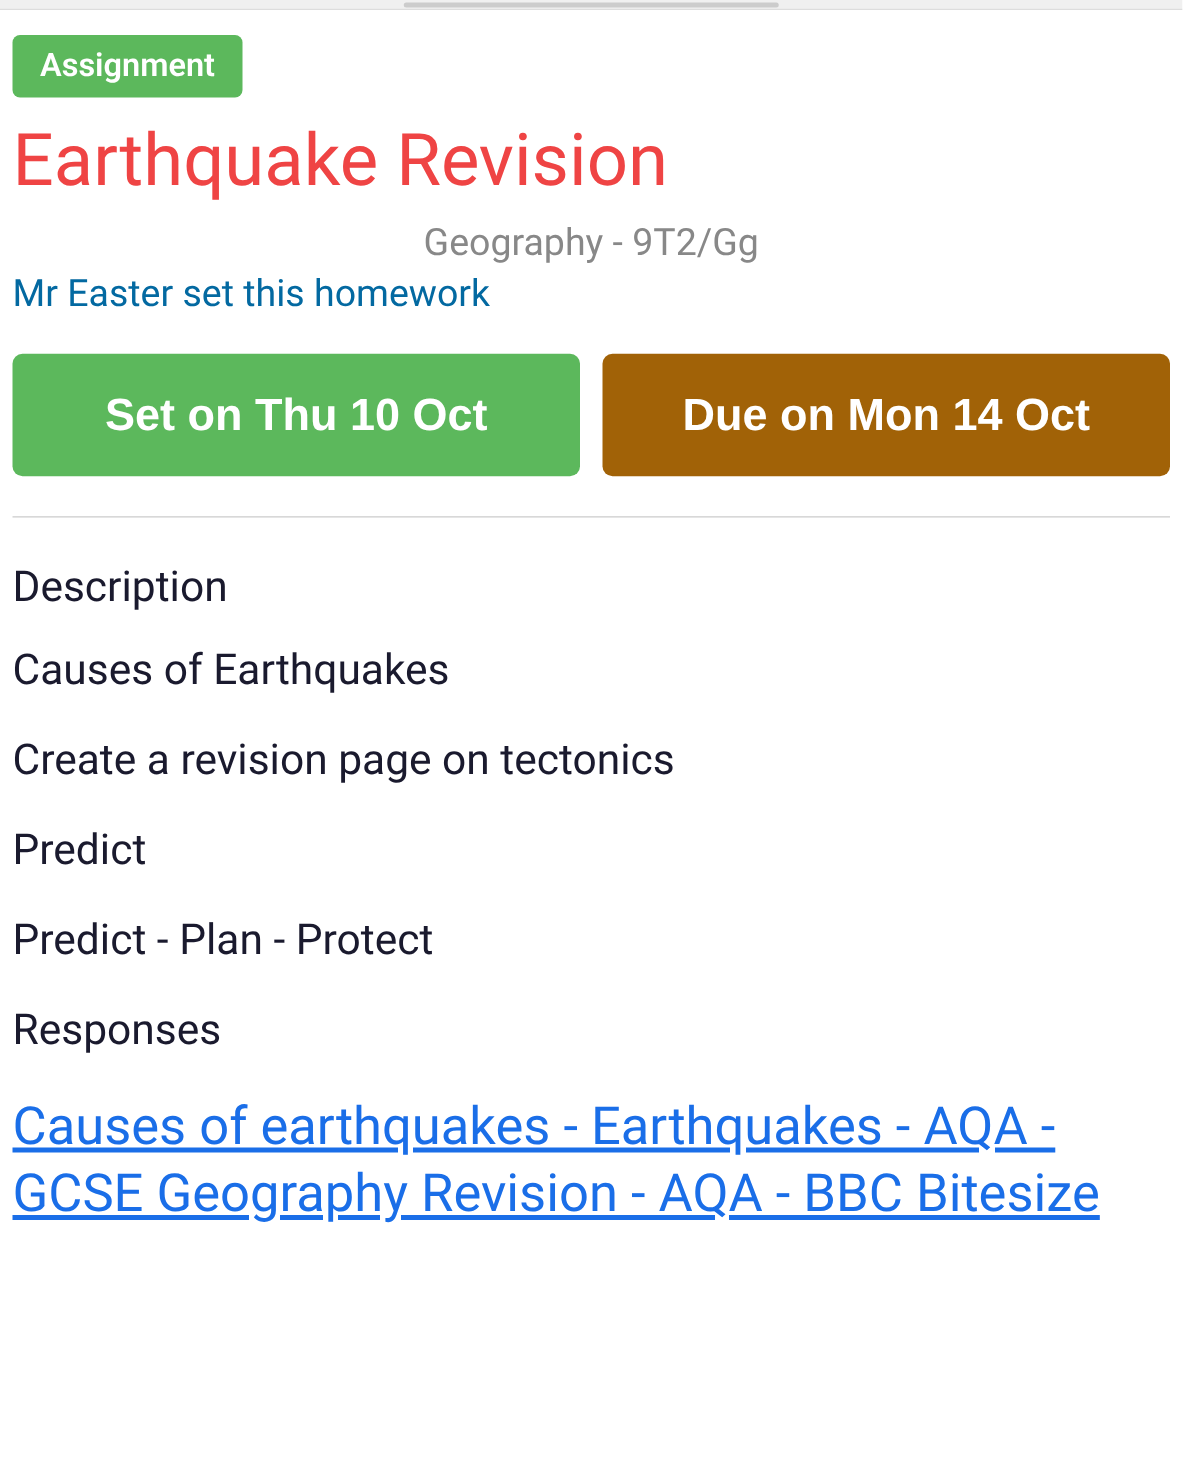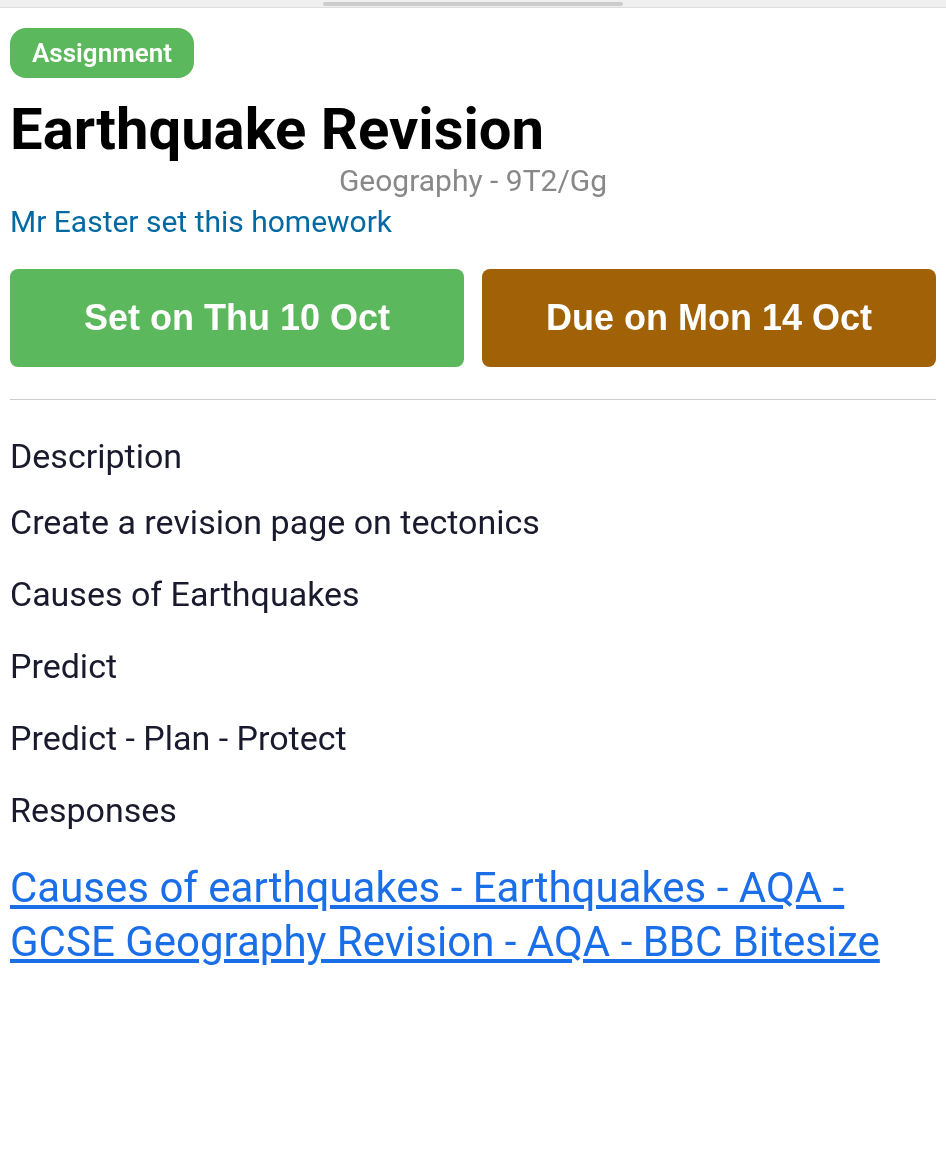--- a/index.html
+++ b/index.html
@@ -36,29 +36,30 @@
       padding: 20px 10px 40px 10px;
     }
 
     .assignment-badge {
       display: inline-block;
       background: #5cb85c;
       color: #ffffff;
       font-size: 26px;
       font-weight: 600;
       padding: 10px 22px;
-      border-radius: 16px;
+      border-radius: 6px;
       margin-bottom: 18px;
     }
 
     .title {
       font-size: 58px;
-      font-weight: 700;
-      color: #000000;
+      font-weight: 400;
+      color: #ef4444;
       line-height: 1.15;
+      margin-bottom: 14px;
     }
 
     .subtitle-class {
       font-size: 30px;
       color: #888;
       font-weight: 400;
       margin-bottom: 6px;
       text-align: center;
     }
 
@@ -146,23 +147,23 @@
 
   <div class="date-row">
     <button class="date-btn set">Set on Thu 10 Oct</button>
     <button class="date-btn due">Due on Mon 14 Oct</button>
   </div>
 
   <hr class="divider">
 
   <h2 class="description-heading">Description</h2>
 
+  <p class="description-item">Causes of Earthquakes</p>
+
   <p class="description-item">Create a revision page on tectonics</p>
-
-  <p class="description-item">Causes of Earthquakes</p>
 
   <p class="description-item">Predict</p>
 
   <p class="description-item">Predict - Plan - Protect</p>
 
   <p class="description-item">Responses</p>
 
   <a class="description-link" href="#">Causes of earthquakes - Earthquakes - AQA - GCSE Geography Revision - AQA - BBC Bitesize</a>
 
 </div>

